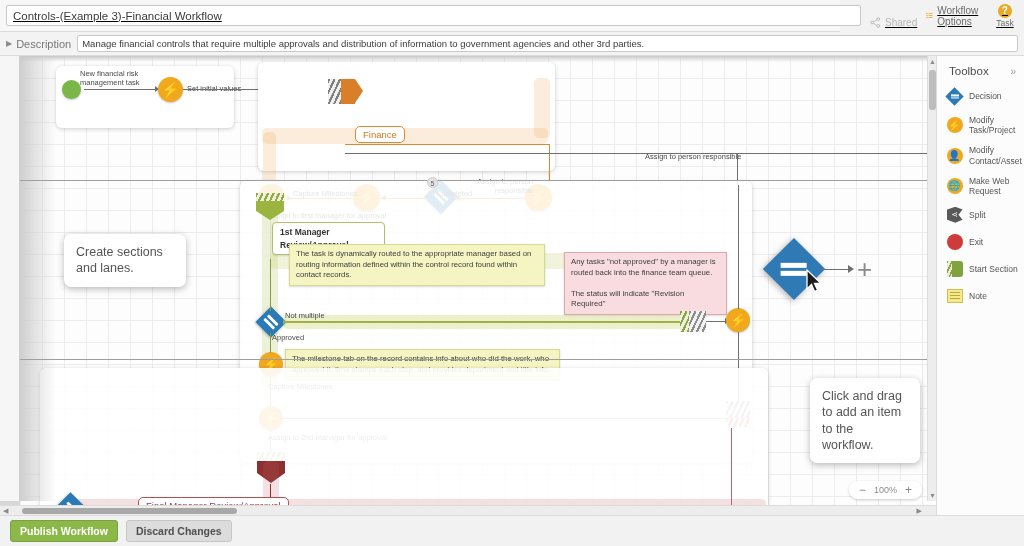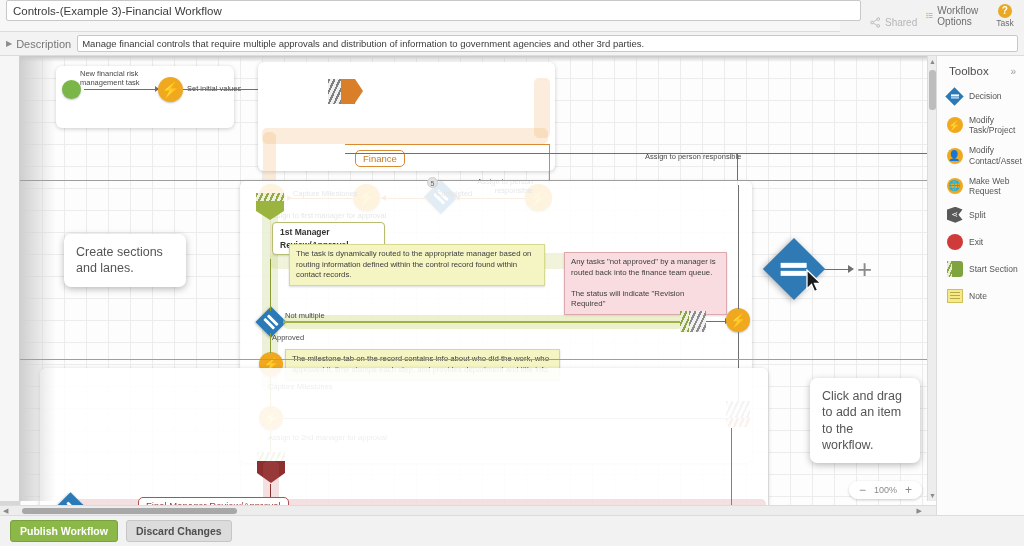--- a/index.html
+++ b/index.html
@@ -9,21 +9,21 @@
     overflow: hidden;
     font-family: "Liberation Sans", sans-serif;
     background: #f0f0f0;
   }
   #app { position: relative; width: 1024px; height: 546px; background: #f2f2f2; }
 
   
   .header {
     position: absolute; left: 0; top: 0; width: 840px; height: 32px;
     background: #f7f7f7; border-bottom: 1px solid #dcdcdc;
-    display: flex; padding: 0 6px;
+    display: flex; align-items: center; padding: 0 6px; text-decoration: underline;
   }
   .title-input {
     flex: 0 0 auto; width: 855px; height: 21px;
     border: 1px solid #c8c8c8; border-radius: 2px; background: #fff;
     font-size: 11.5px; color: #3b3b3b; padding: 0 6px; line-height: 19px;
     font-family: "Liberation Sans", sans-serif;
   }
   .hdr-actions { display: flex; align-items: center; gap: 9px; margin-left: 9px; }
   .hdr-item { display: flex; align-items: center; gap: 4px; font-size: 10px; color: #6d6d6d; cursor: pointer; }
   .hdr-item.disabled { color: #b6b6b6; margin-top: 14px; }
@@ -308,21 +308,21 @@
       <div class="paper" style="left:258px; top:6px; width:297px; height:109px;"></div>
 
       <div class="glow" style="left:262px; top:72px; width:286px; height:16px; background:rgba(240,170,90,.22);"></div>
       <div class="glow" style="left:534px; top:22px; width:16px; height:60px; background:rgba(240,170,90,.22);"></div>
       <div class="glow" style="left:263px; top:76px; width:13px; height:60px; background:rgba(240,170,90,.22);"></div>
 
       <div style="position:absolute;left:328px;top:23px;width:14px;height:25px;background-image:repeating-linear-gradient(115deg,#7e7e7e 0 2px,#f0f0f0 2px 5px);"></div>
       <div style="position:absolute;left:341px;top:23px;width:14px;height:25px;background:#d97f2a;"></div>
       <div style="position:absolute;left:355px;top:23px;width:0;height:0;border-top:12.5px solid transparent;border-bottom:12.5px solid transparent;border-left:8px solid #d97f2a;"></div>
 
-      <div class="tag tag-orange" style="left:355px; top:70px;margin-top:24px;">Finance</div>
+      <div class="tag tag-orange" style="left:355px; top:70px;">Finance</div>
 
       <div class="ln ln-h" style="left:345px; top:88px; width:205px; background:#d98a33;"></div>
       <div class="ln ln-v" style="left:549px; top:88px; height:38px; background:#d98a33;"></div>
       <div class="ln ln-h" style="left:345px; top:97px; width:595px; background:#6f6f6f;"></div>
       <div class="ln ln-v" style="left:737px; top:97px; height:32px; background:#6f6f6f;"></div>
       <div class="elbl" style="left:645px; top:96px;">Assign to person responsible</div>
 
       <div class="node node-circ c-task" style="left:525px; top:128px; width:27px; height:27px;">
         <span class="bolt">⚡</span>
       </div>

